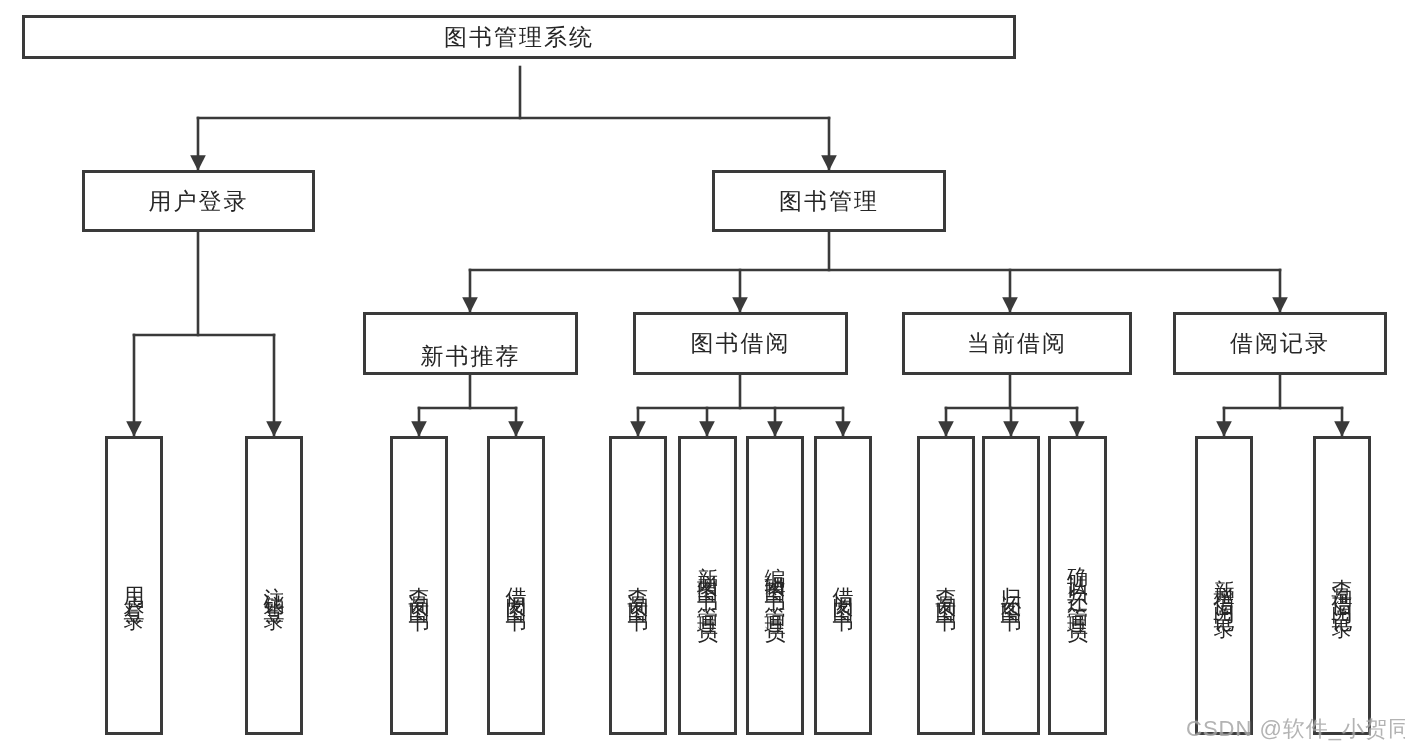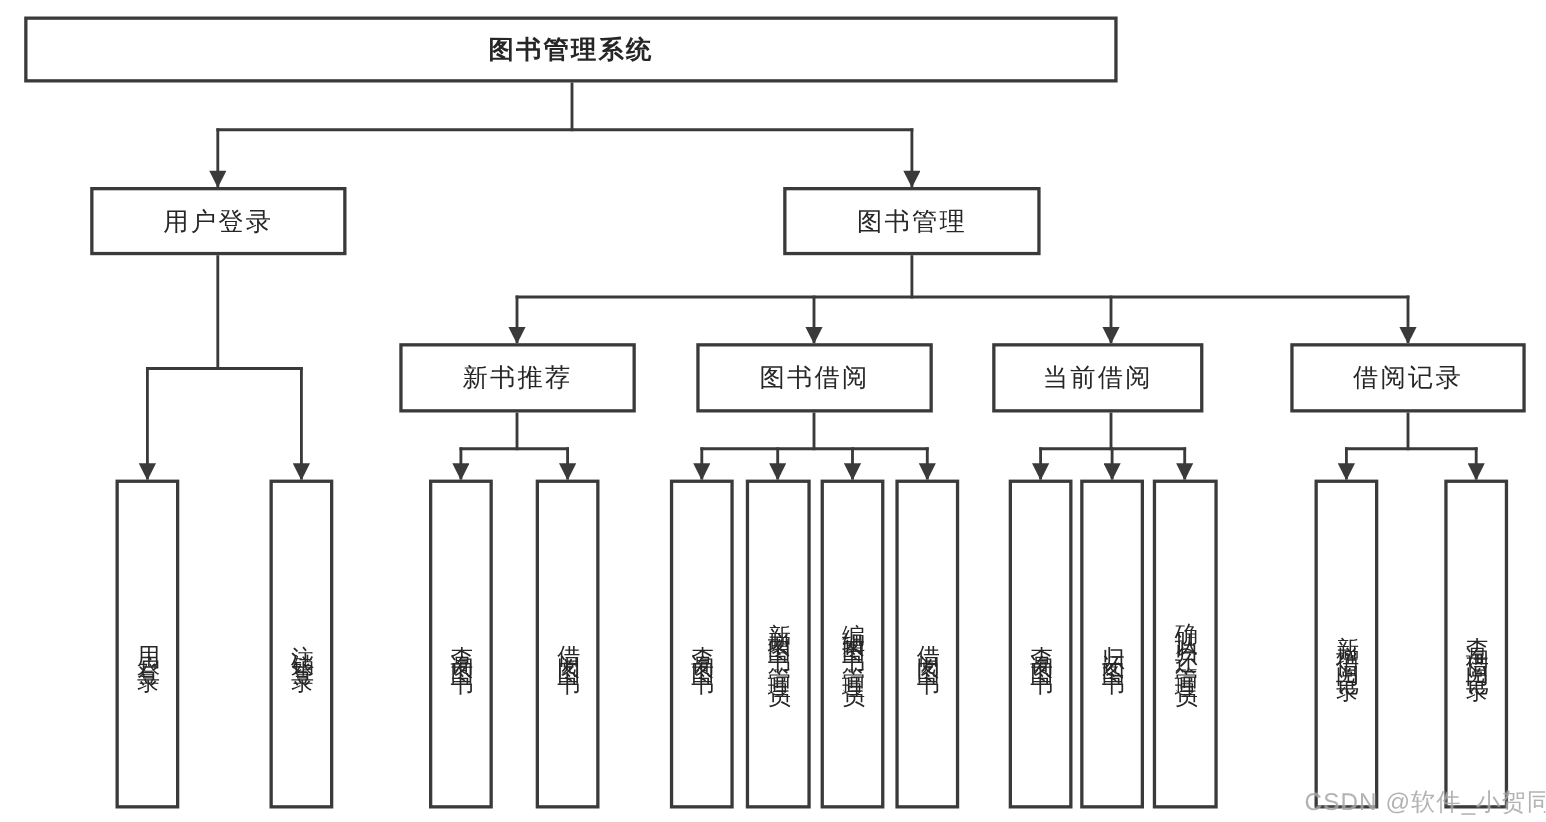--- a/index.html
+++ b/index.html
@@ -87,38 +87,38 @@
       <line x1="775" y1="408" x2="775" y2="436" marker-end="url(#arrow)"></line>
       <line x1="843" y1="408" x2="843" y2="436" marker-end="url(#arrow)"></line>
       <line x1="946" y1="408" x2="946" y2="436" marker-end="url(#arrow)"></line>
       <line x1="1011" y1="408" x2="1011" y2="436" marker-end="url(#arrow)"></line>
       <line x1="1077" y1="408" x2="1077" y2="436" marker-end="url(#arrow)"></line>
       <line x1="1224" y1="408" x2="1224" y2="436" marker-end="url(#arrow)"></line>
       <line x1="1342" y1="408" x2="1342" y2="436" marker-end="url(#arrow)"></line>
     </g>
   </svg>
 
-  <div class="box h" style="left:22px; top:15px; width:994px; height:60px;font-weight:bold;">
+  <div class="box h" style="left:22px; top:15px; width:994px; height:44px;">
     <span>图书管理系统</span>
   </div>
 
   <div class="box h" style="left:82px; top:170px; width:233px; height:62px;">
     <span>用户登录</span>
   </div>
   <div class="box h" style="left:712px; top:170px; width:234px; height:62px;font-family:Liberation Mono, monospace;">
     <span>图书管理</span>
   </div>
 
-  <div class="box h" style="left:363px; top:312px; width:215px; height:63px;">
+  <div class="box h" style="left:363px; top:312px; width:215px; height:63px;align-items:flex-end;">
     <span>新书推荐</span>
   </div>
   <div class="box h" style="left:633px; top:312px; width:215px; height:63px;">
     <span>图书借阅</span>
   </div>
-  <div class="box h" style="left:902px; top:312px; width:192px; height:63px;">
+  <div class="box h" style="left:902px; top:312px; width:230px; height:63px;">
     <span>当前借阅</span>
   </div>
   <div class="box h" style="left:1173px; top:312px; width:214px; height:63px;">
     <span>借阅记录</span>
   </div>
 
   <div class="box v" style="left:105px; top:436px; width:58px; height:299px;">
     <span>用户登录</span>
   </div>
   <div class="box v" style="left:245px; top:436px; width:58px; height:299px;">

